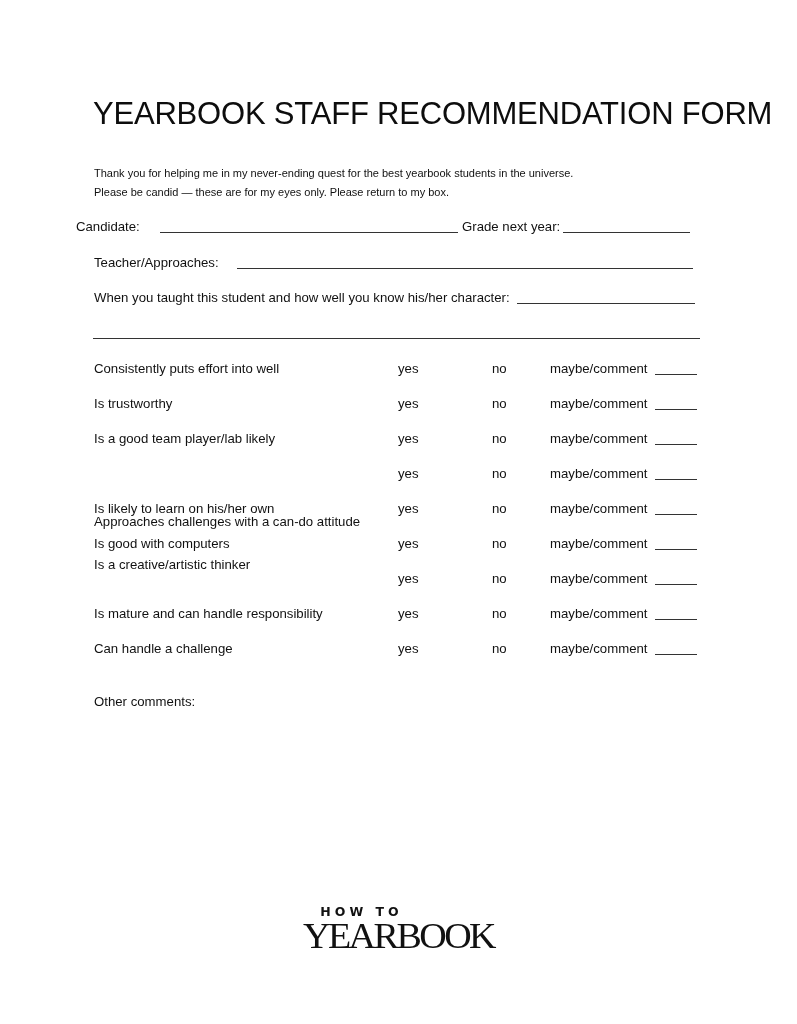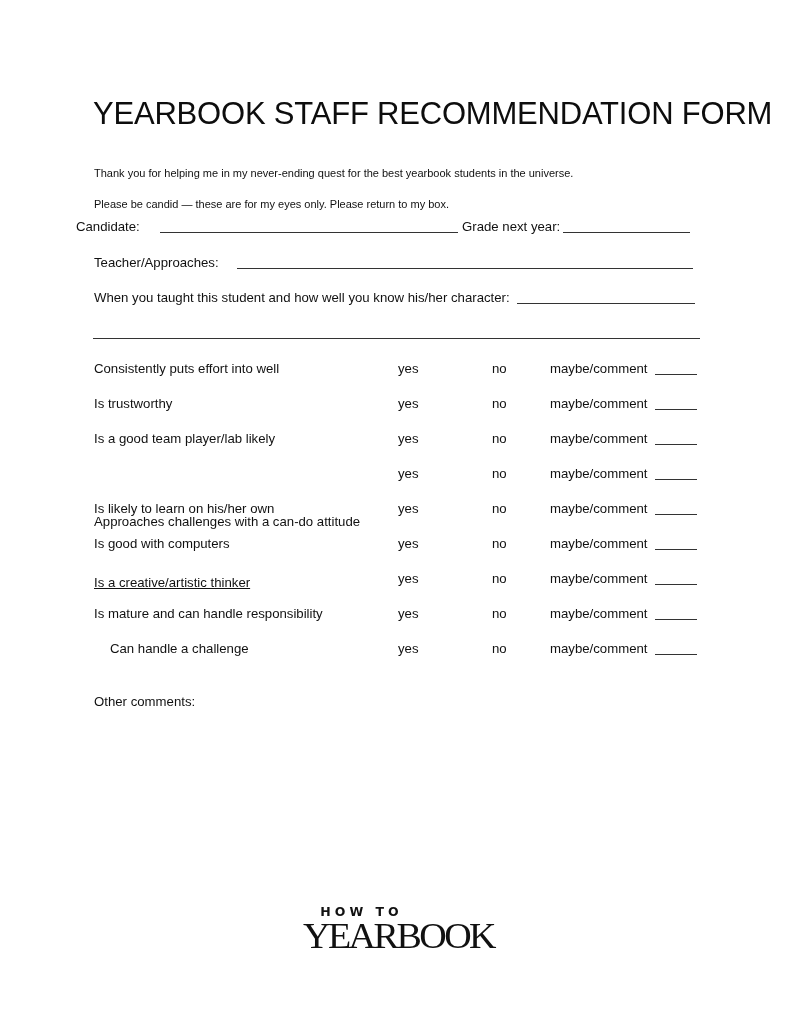--- a/index.html
+++ b/index.html
@@ -20,21 +20,21 @@
              font-size: 38px; letter-spacing: -2.5px; transform: scaleY(0.92); }
 </style>
 </head>
 <body>
 
 <div>
 
   <div class="abs title">YEARBOOK STAFF RECOMMENDATION FORM</div>
 
   <div class="abs intro" style="top:164px;">Thank you for helping me in my never-ending quest for the best yearbook students in the universe.</div>
-  <div class="abs intro" style="top:183px;margin-top:12px;">Please be candid — these are for my eyes only. Please return to my box.</div>
+  <div class="abs intro" style="top:183px;">Please be candid — these are for my eyes only. Please return to my box.</div>
 
   <div class="abs fld" style="left:76px; top:219px;">Candidate:</div>
   <div class="line" style="left:160px; top:232px; width:298px;"></div>
   <div class="abs fld" style="left:462px; top:219px;">Grade next year:</div>
   <div class="line" style="left:563px; top:232px; width:127px;"></div>
 
   <div class="abs fld" style="left:94px; top:255px;">Teacher/Approaches:</div>
   <div class="line" style="left:237px; top:268px; width:456px;"></div>
 
   <div class="abs fld" style="left:94px; top:290px;">When you taught this student and how well you know his/her character:</div>
@@ -78,35 +78,35 @@
       <div class="line" style="left:655px; top:514px; width:42px;"></div>
     </div>
     <div>
       <div class="abs crit" style="left:94px; top:536px;">Is good with computers</div>
       <div class="abs crit col-yes" style="top:536px;">yes</div>
       <div class="abs crit col-no" style="top:536px;">no</div>
       <div class="abs crit col-maybe" style="top:536px;">maybe/comment</div>
       <div class="line" style="left:655px; top:549px; width:42px;"></div>
     </div>
     <div>
-      <div class="abs crit" style="left:94px; top:575px;text-decoration:underline;">Is a creative/artistic thinker</div>
+      <div class="abs crit" style="left:94px; top:557px;">Is a creative/artistic thinker</div>
       <div class="abs crit col-yes" style="top:571px;">yes</div>
       <div class="abs crit col-no" style="top:571px;">no</div>
       <div class="abs crit col-maybe" style="top:571px;">maybe/comment</div>
       <div class="line" style="left:655px; top:584px; width:42px;"></div>
     </div>
     <div>
       <div class="abs crit" style="left:94px; top:606px;">Is mature and can handle responsibility</div>
       <div class="abs crit col-yes" style="top:606px;">yes</div>
       <div class="abs crit col-no" style="top:606px;">no</div>
       <div class="abs crit col-maybe" style="top:606px;">maybe/comment</div>
       <div class="line" style="left:655px; top:619px; width:42px;"></div>
     </div>
     <div>
-      <div class="abs crit" style="left:94px; top:641px;margin-left:16px;">Can handle a challenge</div>
+      <div class="abs crit" style="left:94px; top:641px;">Can handle a challenge</div>
       <div class="abs crit col-yes" style="top:641px;">yes</div>
       <div class="abs crit col-no" style="top:641px;">no</div>
       <div class="abs crit col-maybe" style="top:641px;">maybe/comment</div>
       <div class="line" style="left:655px; top:654px; width:42px;"></div>
     </div>
   </div>
 
   <div class="abs crit" style="left:94px; top:694px;">Other comments:</div>
   <div class="abs" style="left:94px; top:716px; width:606px; height:160px;"></div>
 

